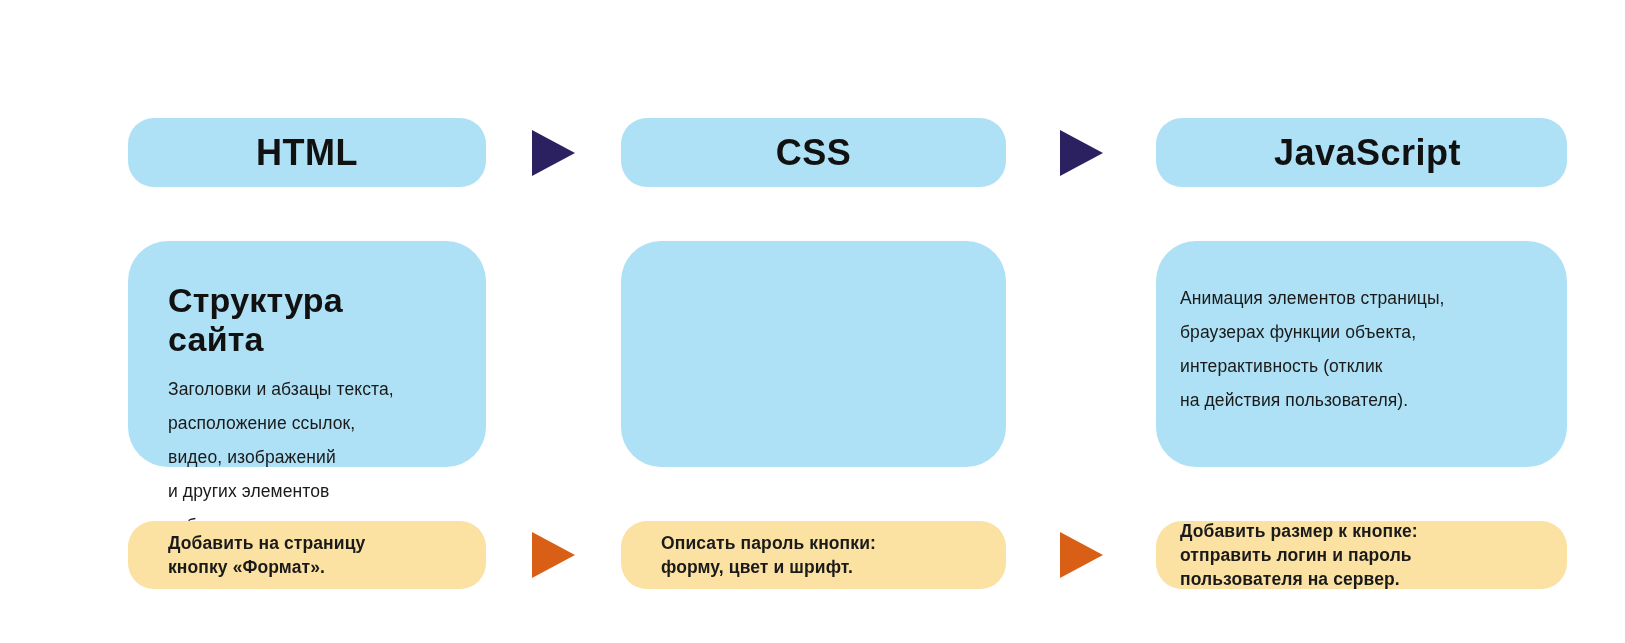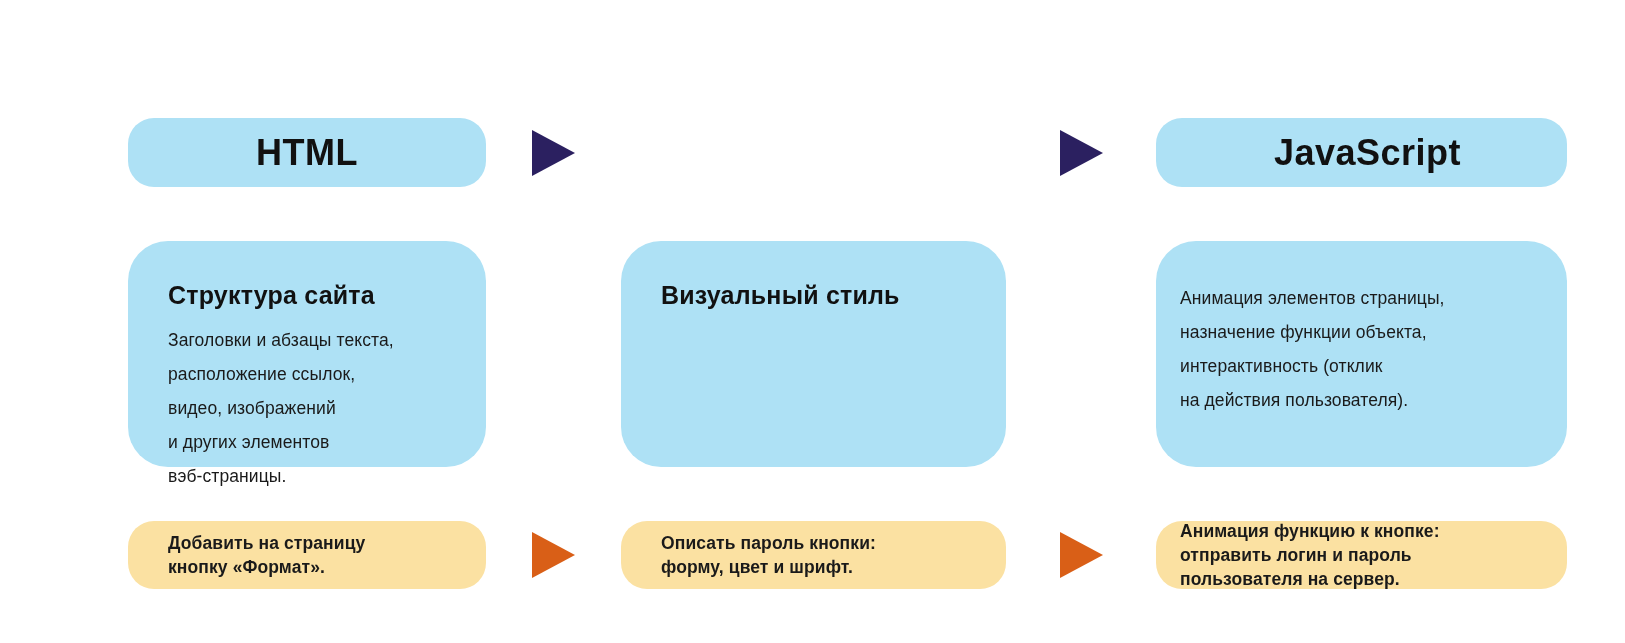--- a/index.html
+++ b/index.html
@@ -43,21 +43,21 @@
     font-size: 36px;
     font-weight: 700;
     letter-spacing: 0.5px;
     color: var(--heading);
   }
   .desc-box {
     border-radius: 40px;
     padding: 28px 26px 26px 28px;
   }
   .desc-title {
-    font-size: 25px;
+    font-size: 34px;
     font-weight: 700;
     color: var(--heading);
     margin-bottom: 13px;
     letter-spacing: 0.2px;
   }
   .desc-body {
     font-size: 17.5px;
     font-weight: 400;
     line-height: 34px;
     color: var(--text);
@@ -108,58 +108,60 @@
 <body>
 
 <div class="diagram">
 
   <div class="box header-box c1 r1">
     <div class="header-title">HTML</div>
   </div>
   <div class="arrow-cell g1 r1">
     <div class="arrow"></div>
   </div>
+  <div class="box header-box c2 r1">
+    <div class="header-title">CSS</div>
+  </div>
   <div class="arrow-cell g2 r1">
     <div class="arrow"></div>
   </div>
   <div class="box header-box c3 r1">
     <div class="header-title">JavaScript</div>
   </div>
 
   <div class="box desc-box c1 r2">
     <div class="desc-title">Структура сайта</div>
     <div class="desc-body">Заголовки и абзацы текста,
 расположение ссылок,
 видео, изображений
 и других элементов
 вэб-страницы.</div>
   </div>
   <div class="box desc-box c2 r2">
-    <div class="desc-title">Визуальный стиль</div>
   </div>
   <div class="box desc-box c3 r2">
     <div class="desc-body">Анимация элементов страницы,
-назначение функции объекта,
+браузерах функции объекта,
 интерактивность (отклик
 на действия пользователя).</div>
   </div>
 
   <div class="example-box c1 r3">
     <div class="example-text">Добавить на страницу
 кнопку «Формат».</div>
   </div>
   <div class="arrow-cell g1 r3">
     <div class="arrow orange"></div>
   </div>
   <div class="example-box c2 r3">
     <div class="example-text">Описать пароль кнопки:
 форму, цвет и шрифт.</div>
   </div>
   <div class="arrow-cell g2 r3">
     <div class="arrow orange"></div>
   </div>
   <div class="example-box c3 r3">
-    <div class="example-text">Анимация функцию к кнопке:
+    <div class="example-text">Добавить размер к кнопке:
 отправить логин и пароль
 пользователя на сервер.</div>
   </div>
 
 </div>
 
 </body></html>

